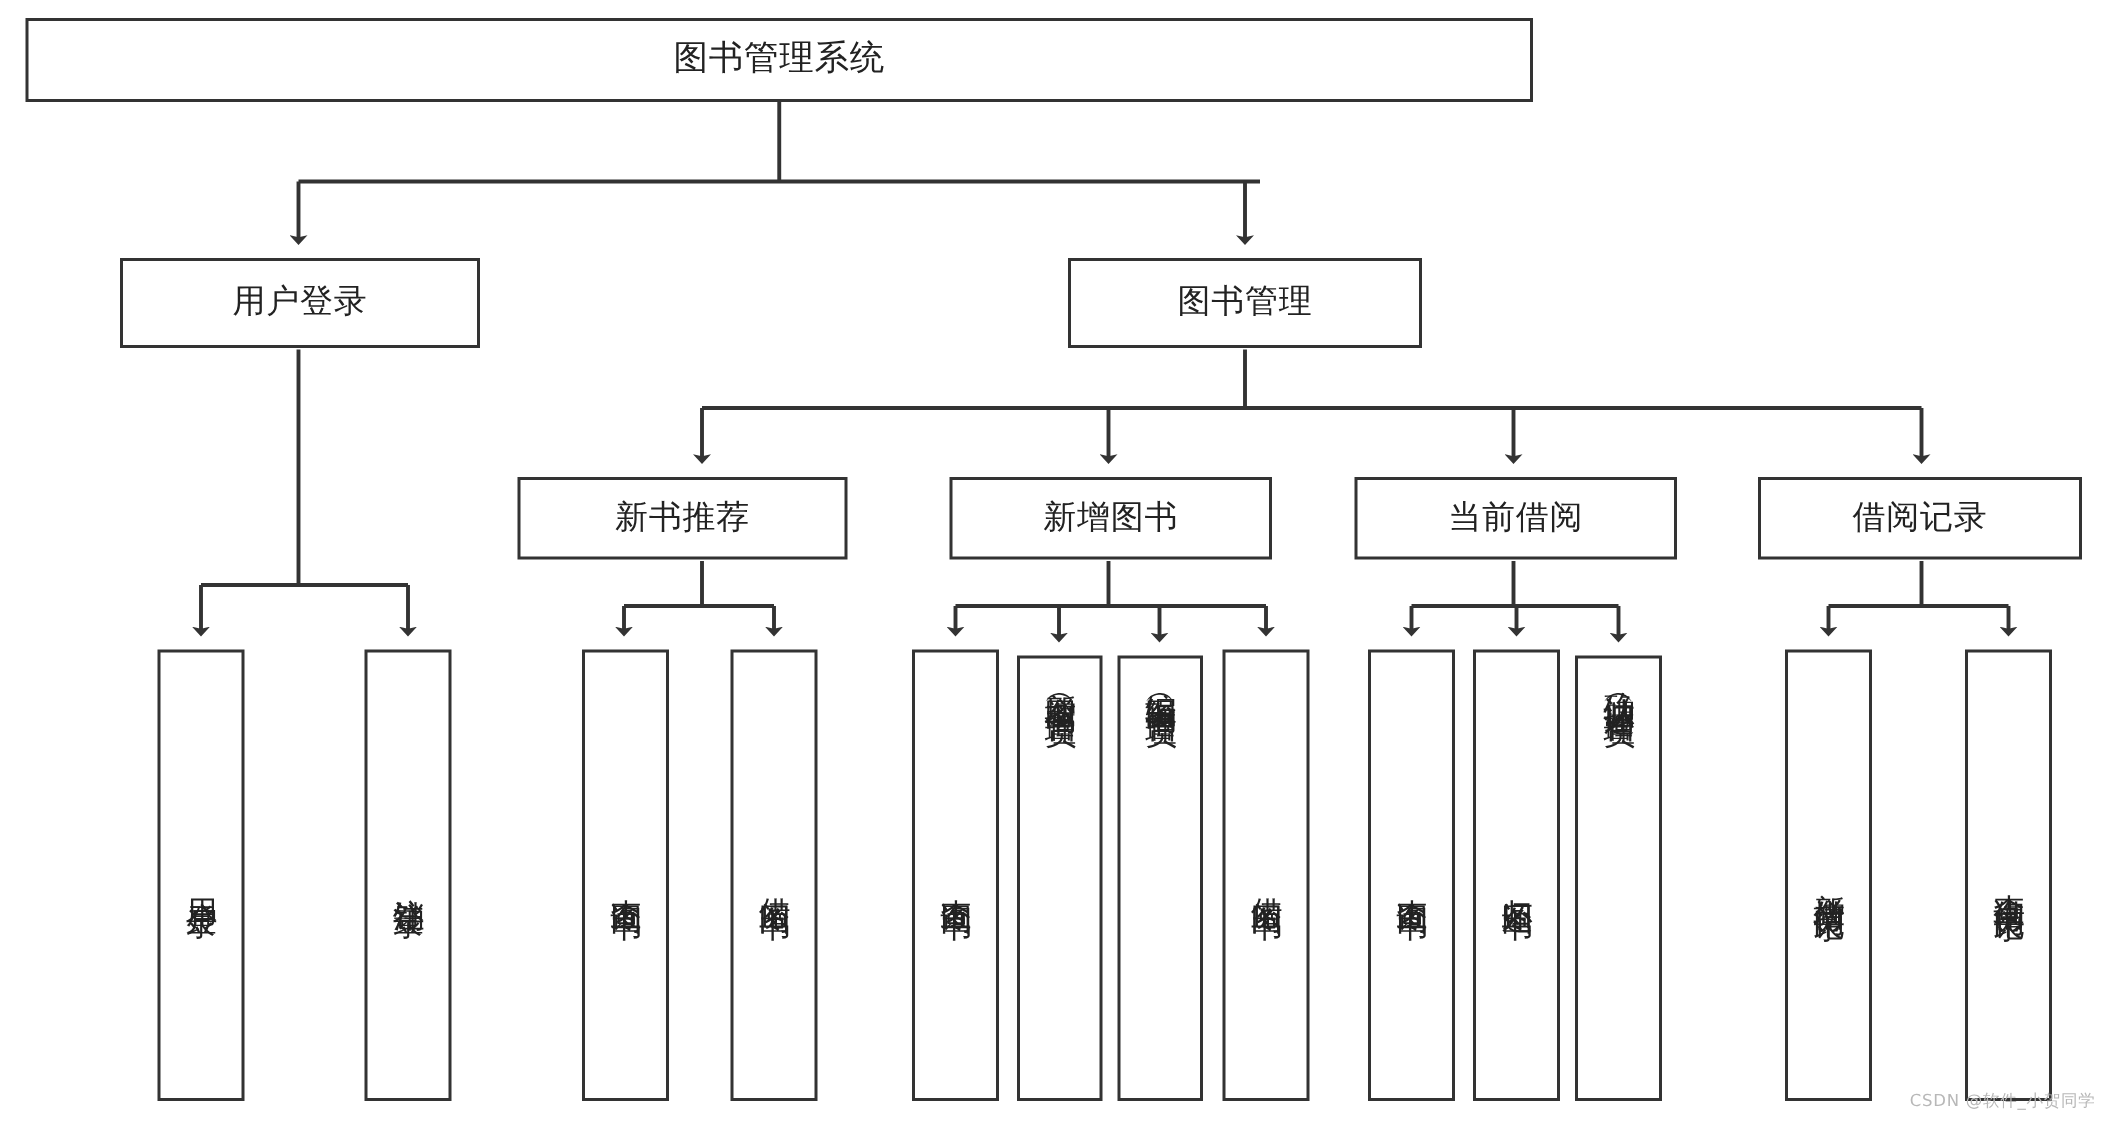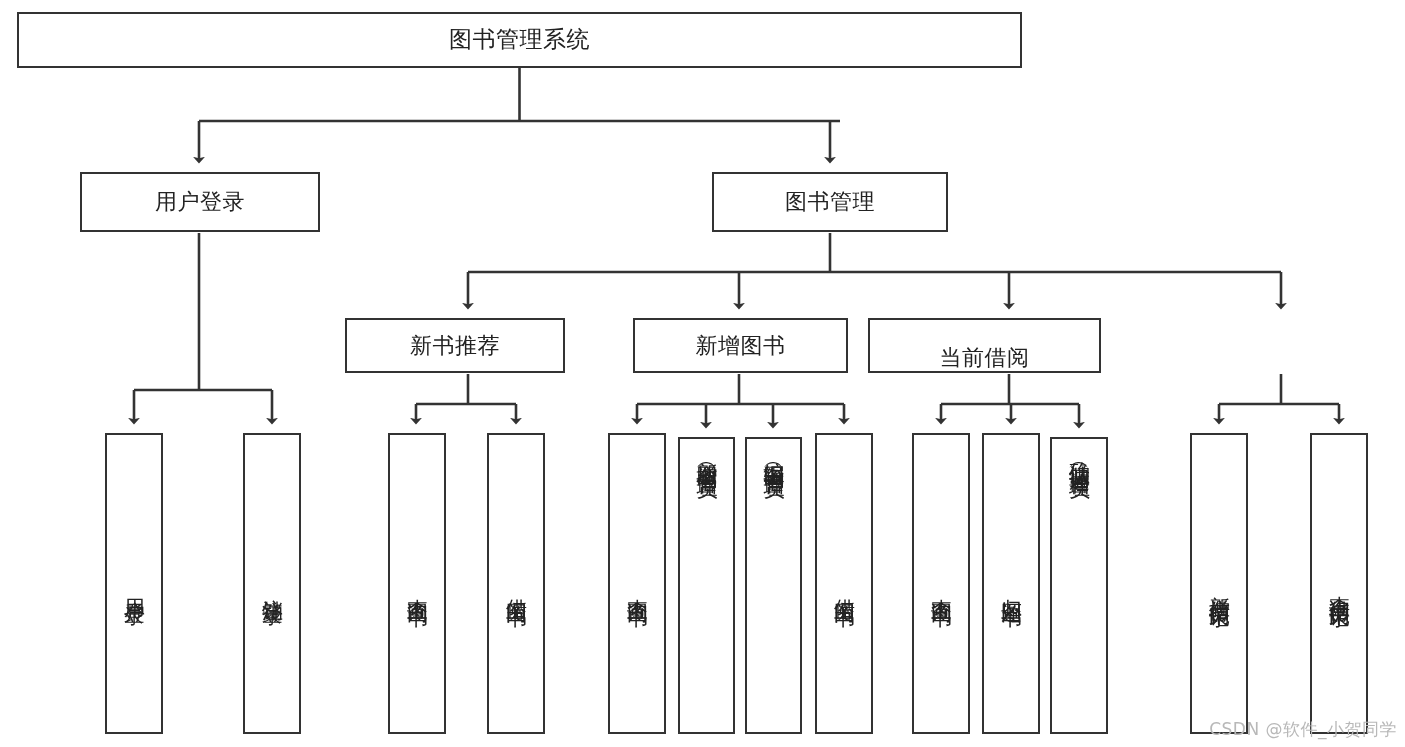--- a/index.html
+++ b/index.html
@@ -60,21 +60,21 @@
     font-size: 21px;
     line-height: 1;
   }
   .node.vertical.center-text {
     align-items: center;
   }
   .watermark {
     position: absolute;
     right: 8px;
     bottom: 6px;
-    font-size: 17px;
+    font-size: 11px;
     color: #b8b8b8;
     letter-spacing: 0.5px;
     z-index: 5;
     white-space: nowrap;
   }
 </style>
 </head>
 <body>
 
 <div id="diagram-root">
@@ -139,22 +139,25 @@
   <div class="node" style="left:712px; top:172px; width:236px; height:60px;align-items:center;">
     <span class="label">图书管理</span>
   </div>
 
   <div class="node" style="left:345px; top:318px; width:220px; height:55px;">
     <span class="label">新书推荐</span>
   </div>
   <div class="node" style="left:633px; top:318px; width:215px; height:55px;">
     <span class="label">新增图书</span>
   </div>
-  <div class="node" style="left:868px; top:318px; width:233px; height:55px;align-items:flex-end;">
+  <div class="node" style="left:903px; top:318px; width:215px; height:55px;">
     <span class="label">当前借阅</span>
+  </div>
+  <div class="node" style="left:1172px; top:318px; width:216px; height:55px;">
+    <span class="label">借阅记录</span>
   </div>
 
   <div class="node vertical center-text" style="left:105px; top:433px; width:58px; height:301px;">
     <span class="label">用户登录</span>
   </div>
   <div class="node vertical center-text" style="left:243px; top:433px; width:58px; height:301px;">
     <span class="label">注销登录</span>
   </div>
 
   <div class="node vertical center-text" style="left:388px; top:433px; width:58px; height:301px;">

